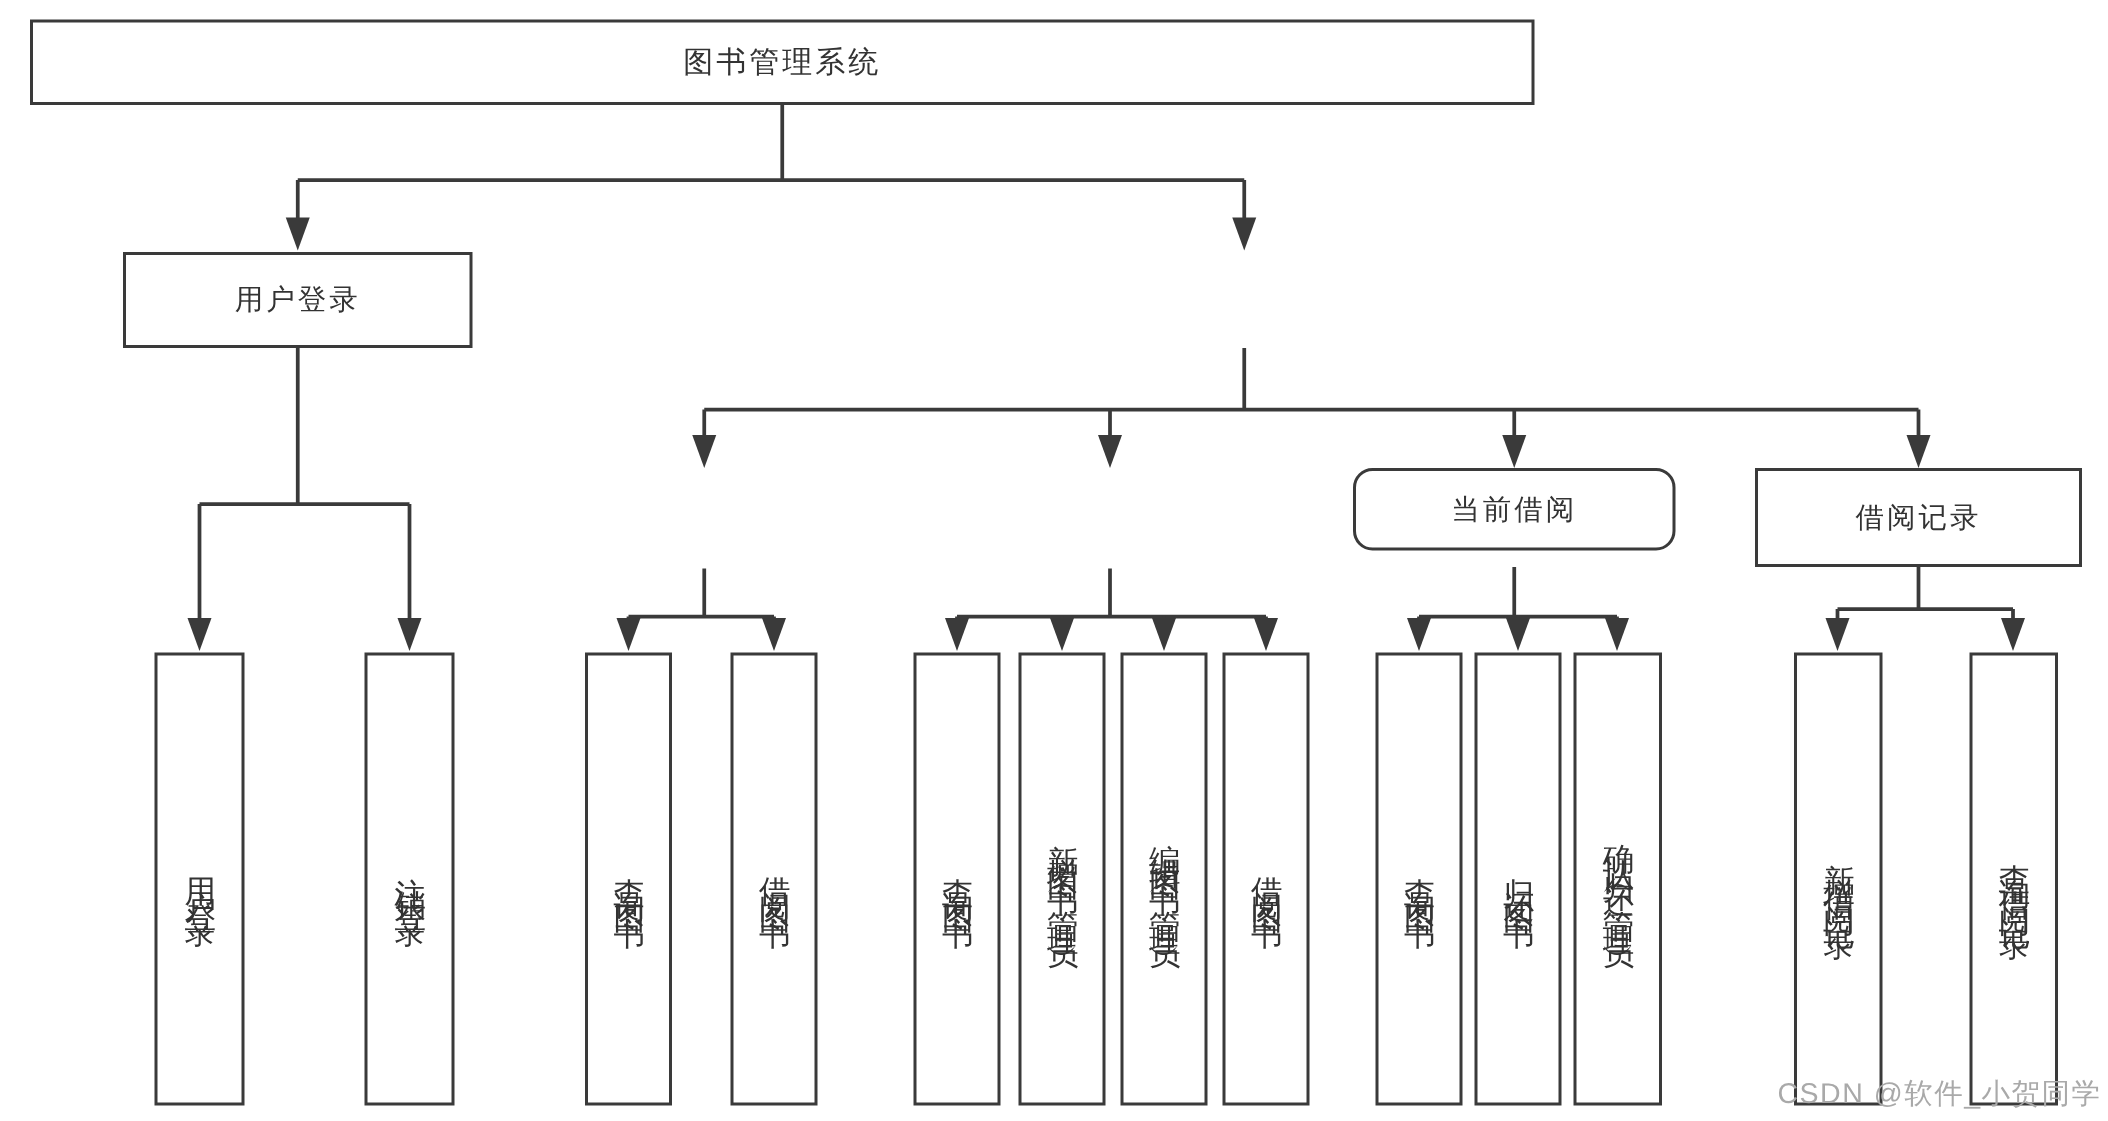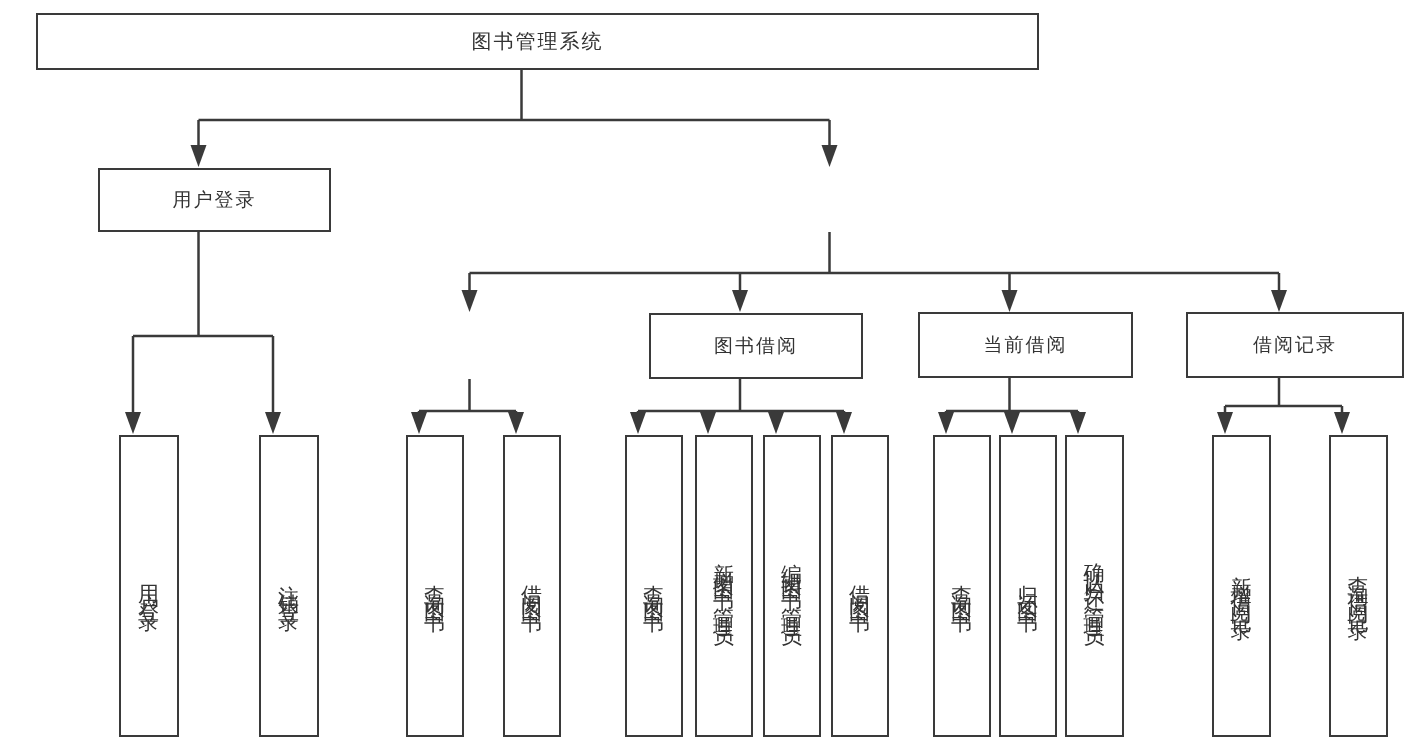--- a/index.html
+++ b/index.html
@@ -25,21 +25,20 @@
   .node {
     position: absolute;
     box-sizing: border-box;
     border: 2px solid #3a3a3a;
     background: #ffffff;
     color: #333333;
     display: flex;
     align-items: center;
     justify-content: center;
     text-align: center;
-    margin-left: 16px;
   }
   .hbox {
     font-size: 19px;
     letter-spacing: 2px;
   }
   .root {
     font-size: 20px;
   }
   .vbox {
     writing-mode: vertical-rl;
@@ -129,36 +128,36 @@
       <polygon points="1078,434 1070,412 1086,412"></polygon>
       <polygon points="1225,434 1217,412 1233,412"></polygon>
       <polygon points="1342,434 1334,412 1350,412"></polygon>
     </g>
   </svg>
 
   <div class="node hbox root" style="left:20px; top:13px; width:1003px; height:57px;">图书管理系统</div>
 
   <div class="node hbox" style="left:82px; top:168px; width:233px; height:64px;">用户登录</div>
 
-  <div class="node hbox" style="left:633px; top:313px; width:214px; height:66px;">图书借阅</div>
-  <div class="node hbox" style="left:902px; top:312px; width:215px; height:66px;">当前借阅</div>
+  <div class="node hbox" style="left:902px; top:312px; width:215px; height:55px;border-radius:13px;">当前借阅</div>
   <div class="node hbox" style="left:1170px; top:312px; width:218px; height:66px;">借阅记录</div>
 
   <div class="node vbox" style="left:103px; top:435px; width:60px; height:302px;">用户登录</div>
   <div class="node vbox" style="left:243px; top:435px; width:60px; height:302px;">注销登录</div>
 
   <div class="node vbox" style="left:390px; top:435px; width:58px; height:302px;">查询图书</div>
   <div class="node vbox" style="left:487px; top:435px; width:58px; height:302px;">借阅图书</div>
 
   <div class="node vbox" style="left:609px; top:435px; width:58px; height:302px;">查询图书</div>
   <div class="node vbox" style="left:679px; top:435px; width:58px; height:302px;">新增图书（管理员）</div>
   <div class="node vbox" style="left:747px; top:435px; width:58px; height:302px;">编辑图书（管理员）</div>
   <div class="node vbox" style="left:815px; top:435px; width:58px; height:302px;">借阅图书</div>
 
   <div class="node vbox" style="left:917px; top:435px; width:58px; height:302px;">查询图书</div>
   <div class="node vbox" style="left:983px; top:435px; width:58px; height:302px;">归还图书</div>
   <div class="node vbox" style="left:1049px; top:435px; width:59px; height:302px;">确认归还（管理员）</div>
 
   <div class="node vbox" style="left:1196px; top:435px; width:59px; height:302px;">新增借阅记录</div>
   <div class="node vbox" style="left:1313px; top:435px; width:59px; height:302px;">查询借阅记录</div>
 
+  <div class="watermark">CSDN @软件_小贺同学</div>
 
 </div>
 
 </body></html>

